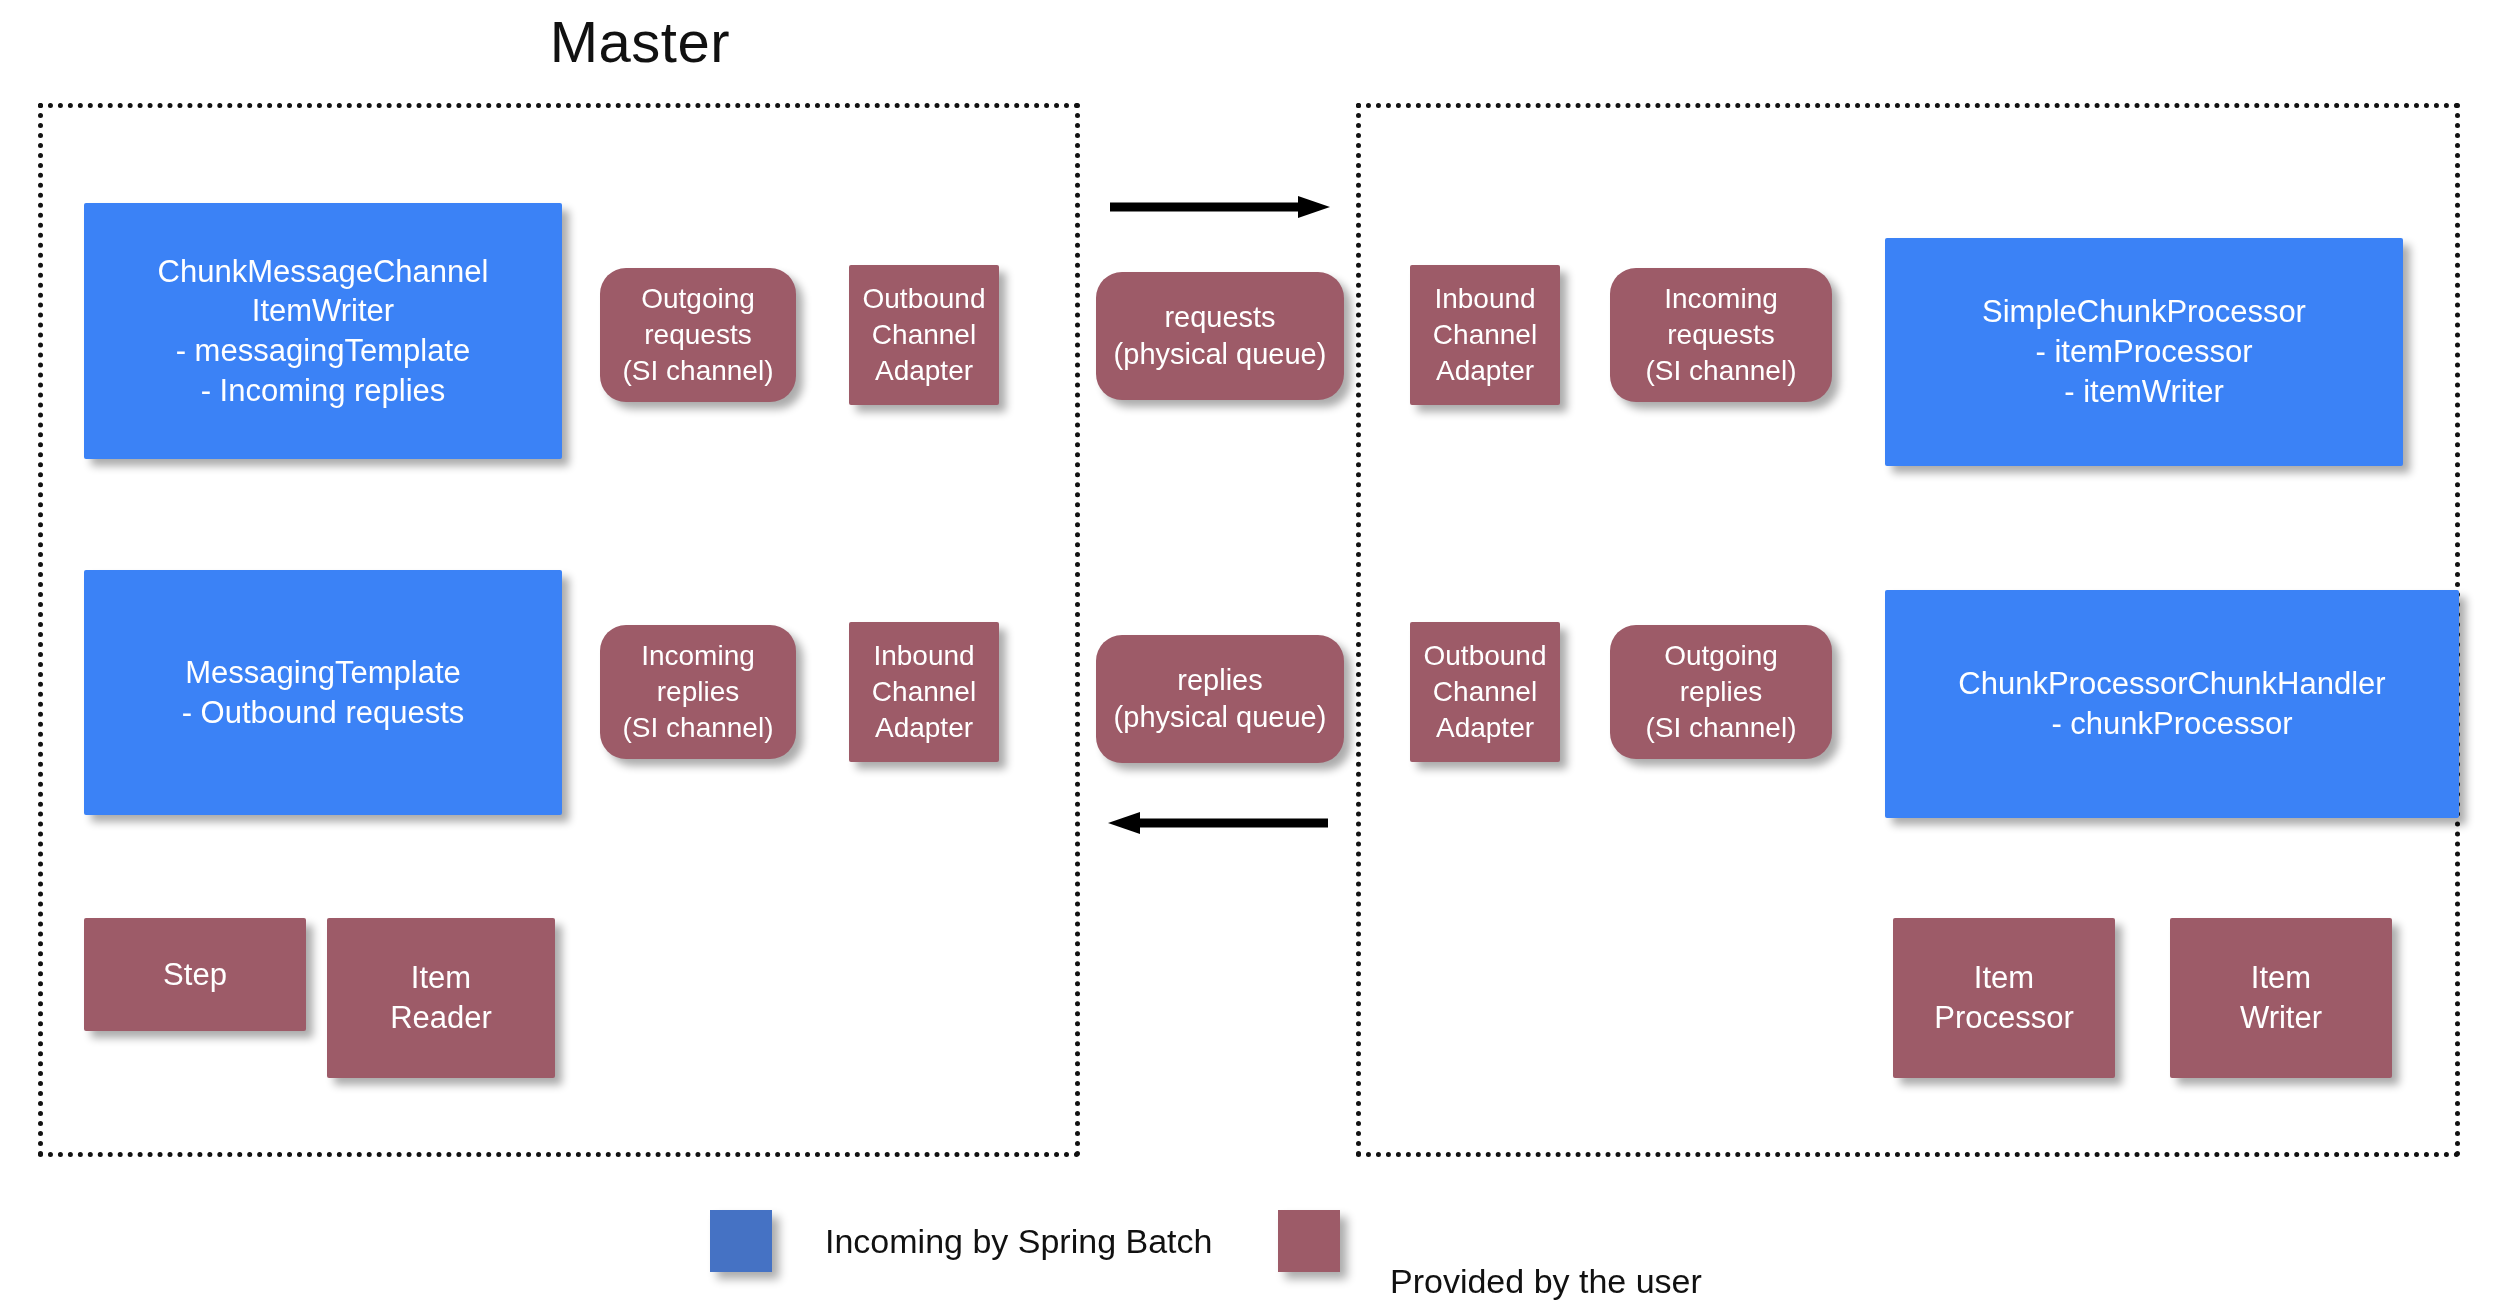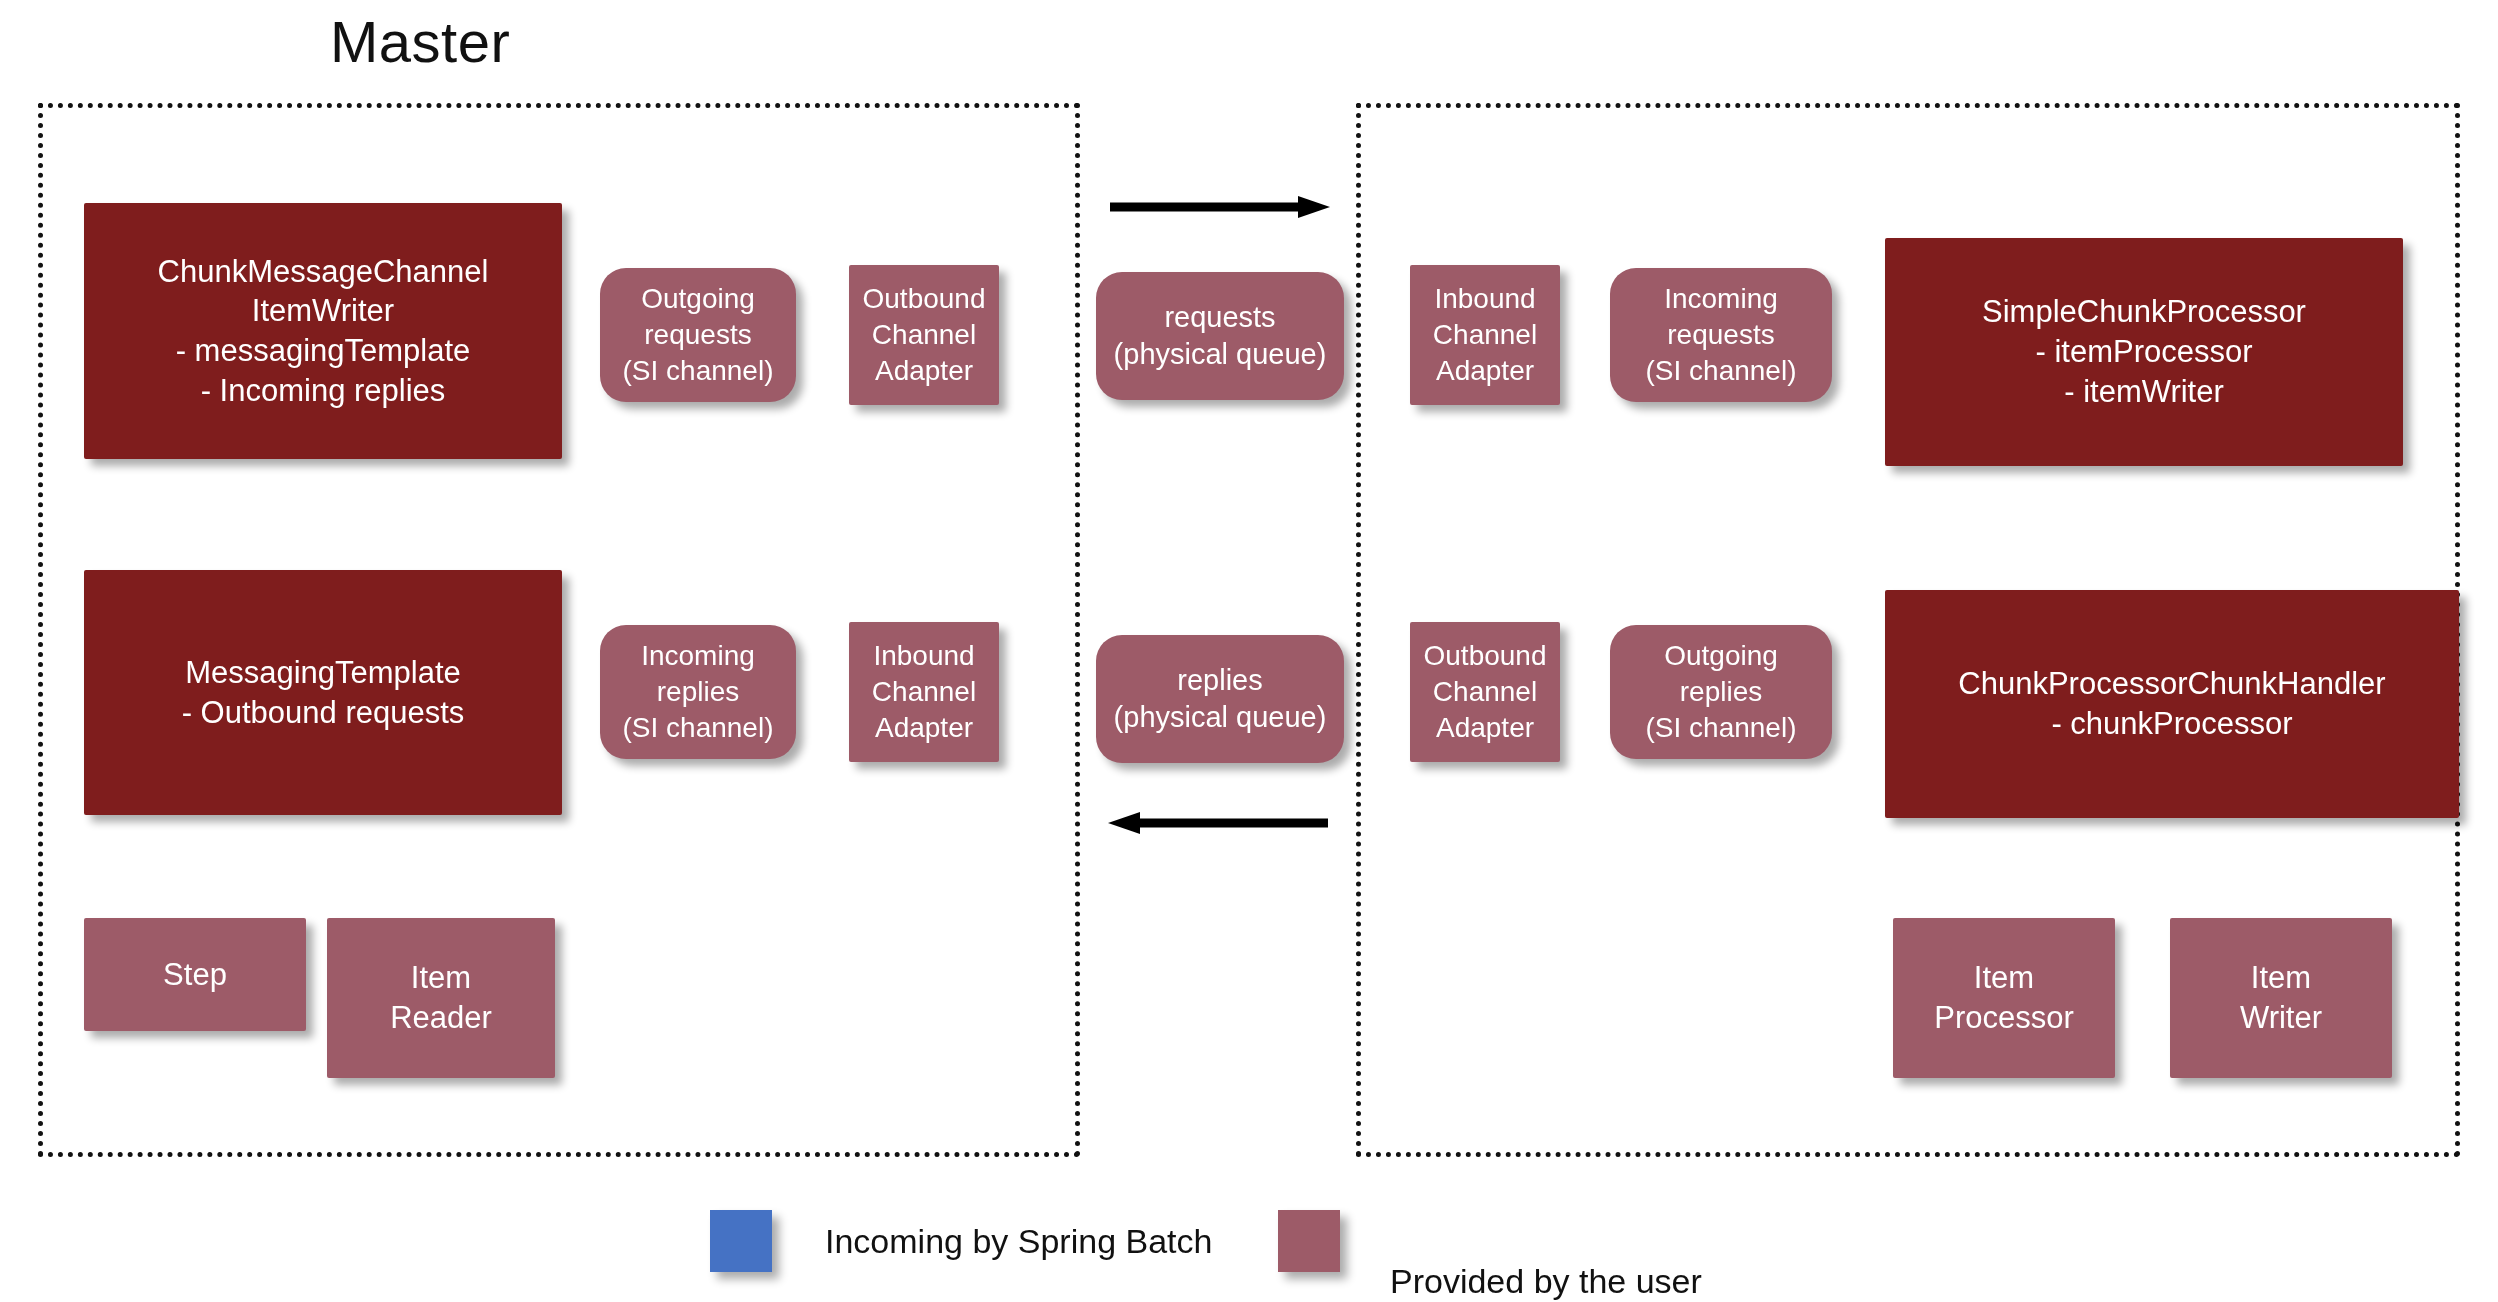--- a/index.html
+++ b/index.html
@@ -20,21 +20,21 @@
   }
 
   
   .panel-title {
     position: absolute;
     font-size: 58px;
     color: #111111;
     font-weight: 400;
     letter-spacing: 0.5px;
     white-space: nowrap;
-    text-align: left;
+    text-align: right;
   }
 
   
   .panel {
     position: absolute;
     border: 5px dotted #111111;
     background: transparent;
     box-sizing: border-box;
   }
 
@@ -48,21 +48,21 @@
     text-align: center;
     color: #ffffff;
     line-height: 1.28;
     box-shadow: 7px 7px 9px rgba(0,0,0,0.33);
     padding: 4px 6px;
   }
   .node .txt {
     width: 100%;
     white-space: pre-line;
   }
-  .blue  { background: #7f1d1d; }
+  .blue  { background: #3b82f6; }
   .rose  { background: #9d5b68; }
   .rounded { border-radius: 26px; }
   .sharp   { border-radius: 2px; }
 
   
   .arrow {
     position: absolute;
     height: 22px;
   }
   .arrow svg { display: block; }

